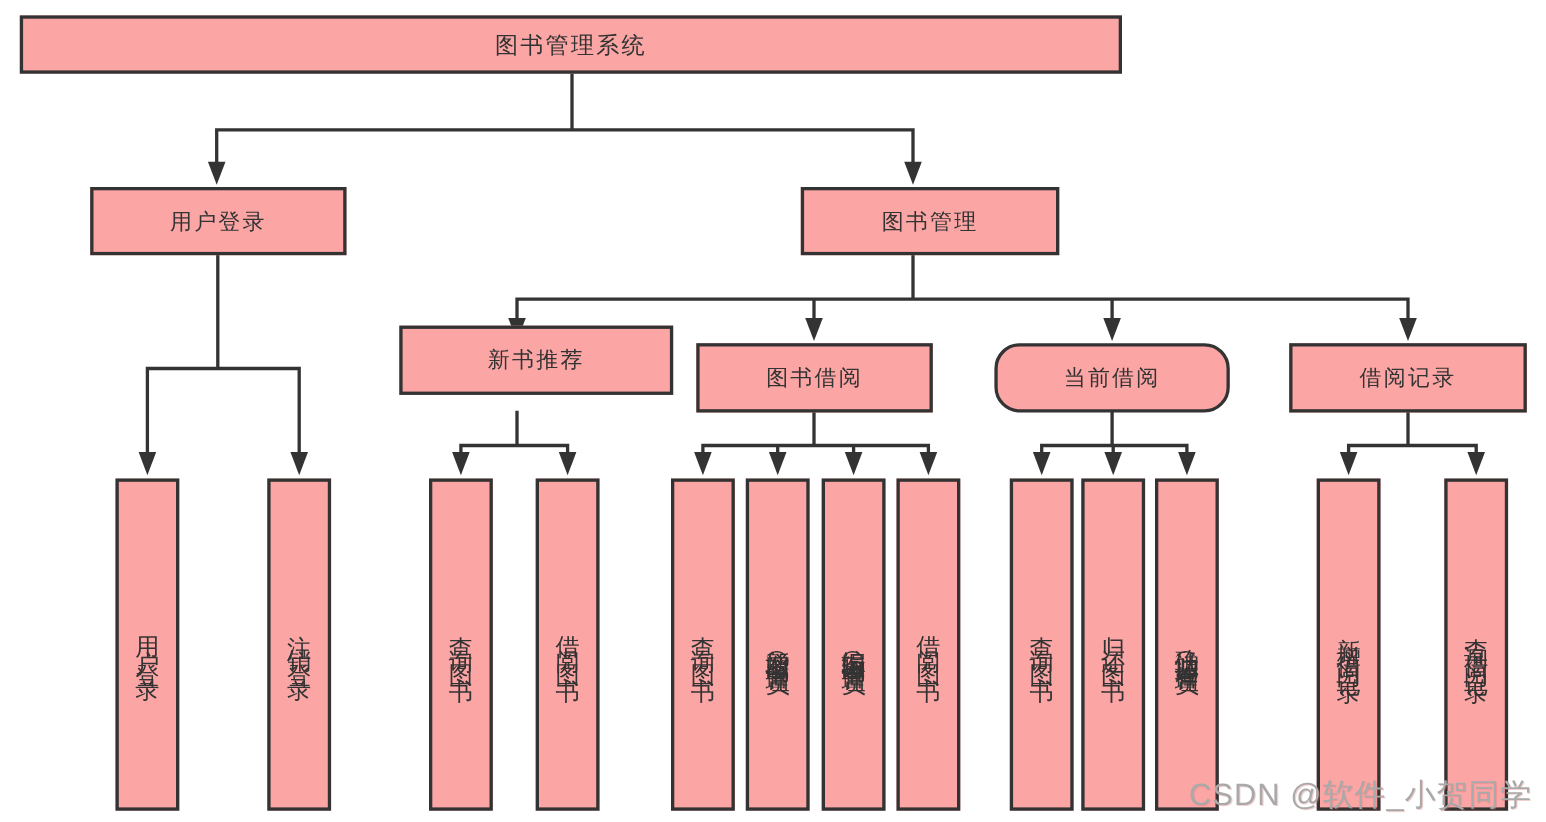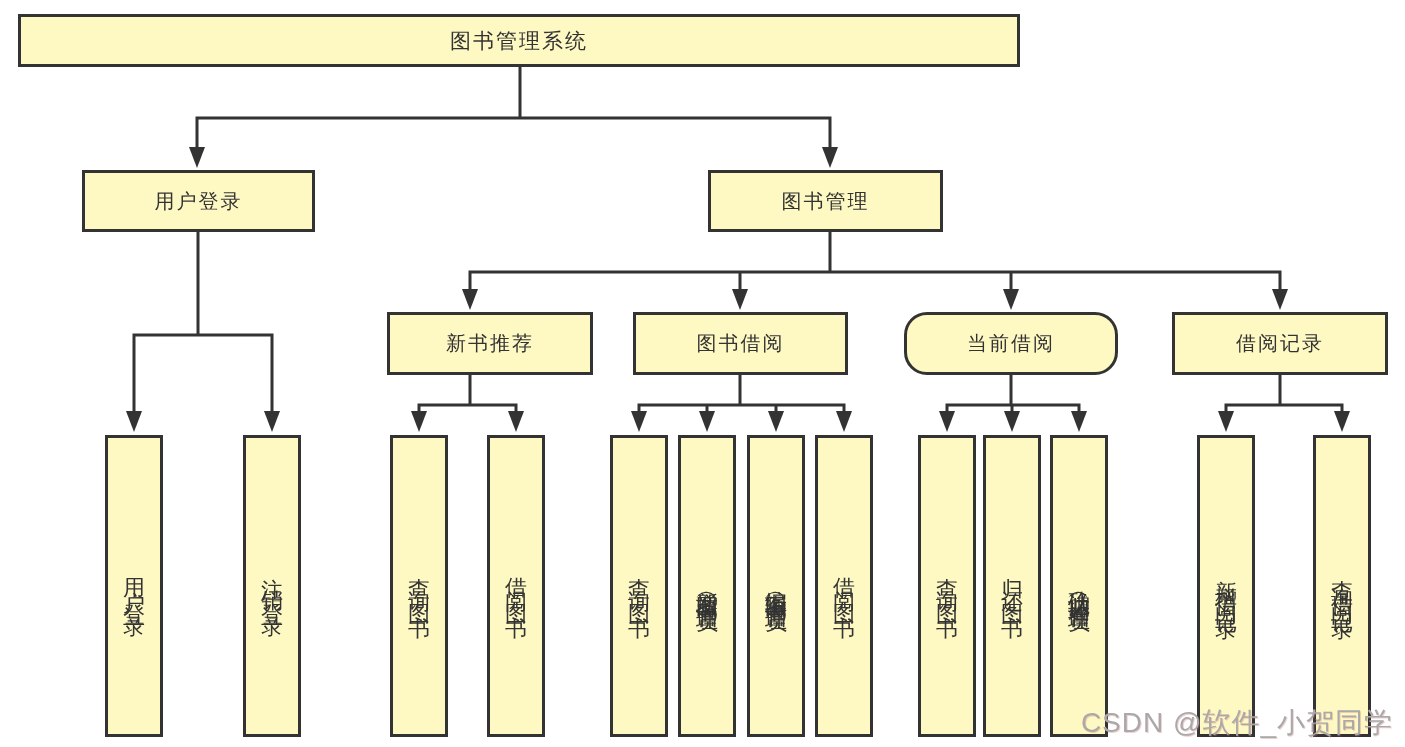--- a/index.html
+++ b/index.html
@@ -9,21 +9,21 @@
     background:#ffffff;
     font-family:"Liberation Sans", sans-serif;
     color:#333333;
     overflow:hidden;
   }
   svg.connectors{position:absolute;left:0;top:0;width:1405px;height:747px;}
   .box{
     position:absolute;
     box-sizing:border-box;
     border:3px solid #333333;
-    background:#fef9c3;
+    background:#fca5a5;
     display:flex;align-items:center;justify-content:center;
   }
   .hlabel{
     font-size:20px;
     letter-spacing:2px;
     color:#333333;
     white-space:nowrap;
   }
   .root-box .hlabel{font-size:21px;}
   .leaf{width:58px;height:302px;top:435px;}
@@ -95,25 +95,25 @@
     </g>
   </svg>
 
   <div class="box root-box" style="left:18px;top:14px;width:1002px;height:53px;">
     <span class="hlabel">图书管理系统</span>
   </div>
 
   <div class="box" style="left:82px;top:170px;width:233px;height:62px;">
     <span class="hlabel">用户登录</span>
   </div>
-  <div class="box" style="left:708px;top:170px;width:235px;height:62px;">
+  <div class="box" style="left:728px;top:170px;width:235px;height:62px;">
     <span class="hlabel">图书管理</span>
   </div>
 
-  <div class="box" style="left:363px;top:312px;width:206px;height:63px;margin-left:24px;">
+  <div class="box" style="left:363px;top:296px;width:249px;height:63px;">
     <span class="hlabel">新书推荐</span>
   </div>
   <div class="box" style="left:633px;top:312px;width:215px;height:63px;font-family:Liberation Serif, serif;">
     <span class="hlabel">图书借阅</span>
   </div>
   <div class="box" style="left:904px;top:312px;width:214px;height:63px;border-radius:23px;">
     <span class="hlabel">当前借阅</span>
   </div>
   <div class="box" style="left:1172px;top:312px;width:216px;height:63px;">
     <span class="hlabel">借阅记录</span>

